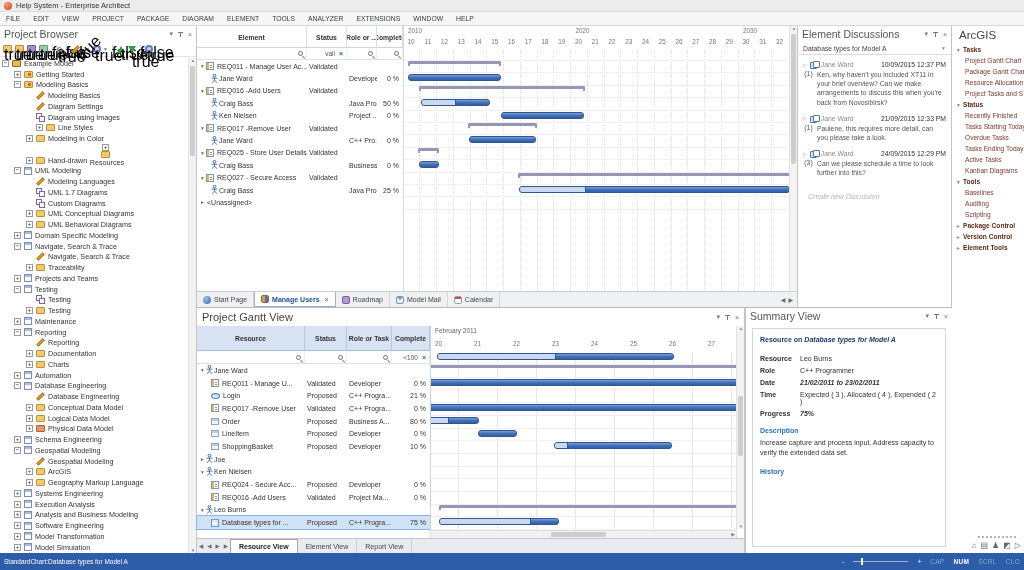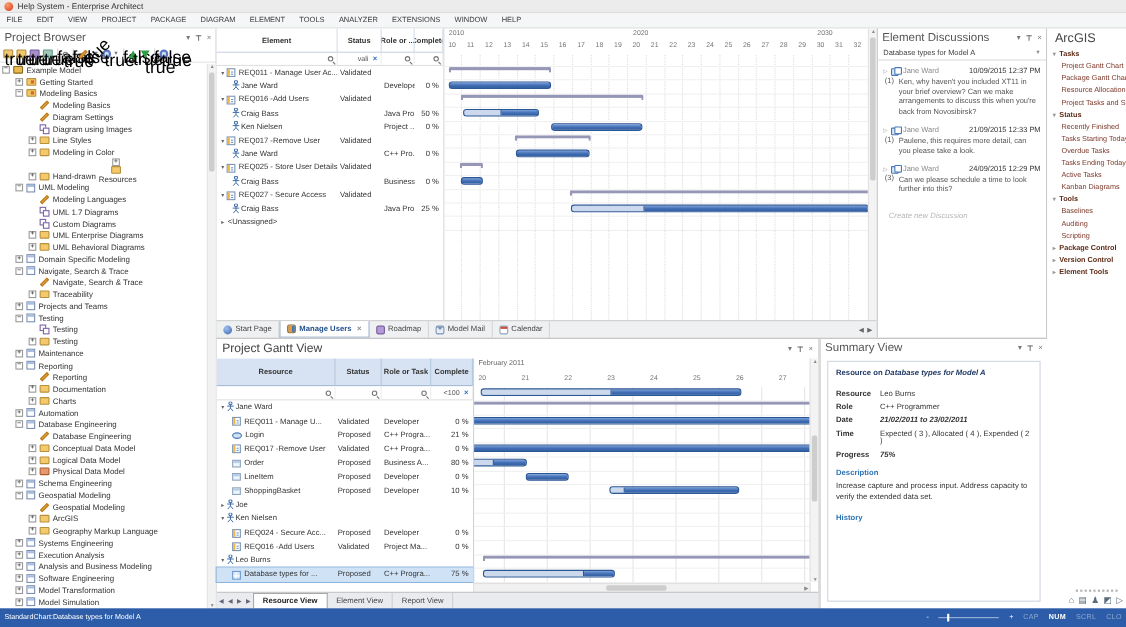--- a/index.html
+++ b/index.html
@@ -244,21 +244,21 @@
         <div class="trow" style="padding-left: 26px;">
           <div class="expsp"></div>
           <div class="ticon i-pencil" style="margin-right: 3px;"></div>
           <div class="tlabel">Diagram Settings</div>
         </div>
         <div class="trow" style="padding-left: 26px;">
           <div class="expsp"></div>
           <div class="ticon i-diag" style="margin-right: 3px;"></div>
           <div class="tlabel">Diagram using Images</div>
         </div>
-        <div class="trow" style="padding-left: 26px;">
+        <div class="trow" style="padding-left: 36px;">
           <div class="expbox">+</div>
           <div class="ticon i-folder" style="margin-right: 3px;"></div>
           <div class="tlabel">Line Styles</div>
         </div>
         <div class="trow" style="padding-left: 26px;">
           <div class="expbox">+</div>
           <div class="ticon i-folder" style="margin-right: 3px;"></div>
           <div class="tlabel">Modeling in Color</div>
         </div>
         <div class="trow" style="padding-left: 26px; flex-direction: column;">
@@ -287,21 +287,21 @@
           <div class="tlabel">UML 1.7 Diagrams</div>
         </div>
         <div class="trow" style="padding-left: 26px;">
           <div class="expsp"></div>
           <div class="ticon i-diag" style="margin-right: 3px;"></div>
           <div class="tlabel">Custom Diagrams</div>
         </div>
         <div class="trow" style="padding-left: 26px;">
           <div class="expbox">+</div>
           <div class="ticon i-folder" style="margin-right: 3px;"></div>
-          <div class="tlabel">UML Enterprise Diagrams</div>
+          <div class="tlabel">UML Conceptual Diagrams</div>
         </div>
         <div class="trow" style="padding-left: 26px;">
           <div class="expbox">+</div>
           <div class="ticon i-folder" style="margin-right: 3px;"></div>
           <div class="tlabel">UML Behavioral Diagrams</div>
         </div>
         <div class="trow" style="padding-left: 14px;">
           <div class="expbox">+</div>
           <div class="ticon i-view" style="margin-right: 3px;"></div>
           <div class="tlabel">Domain Specific Modeling</div>

